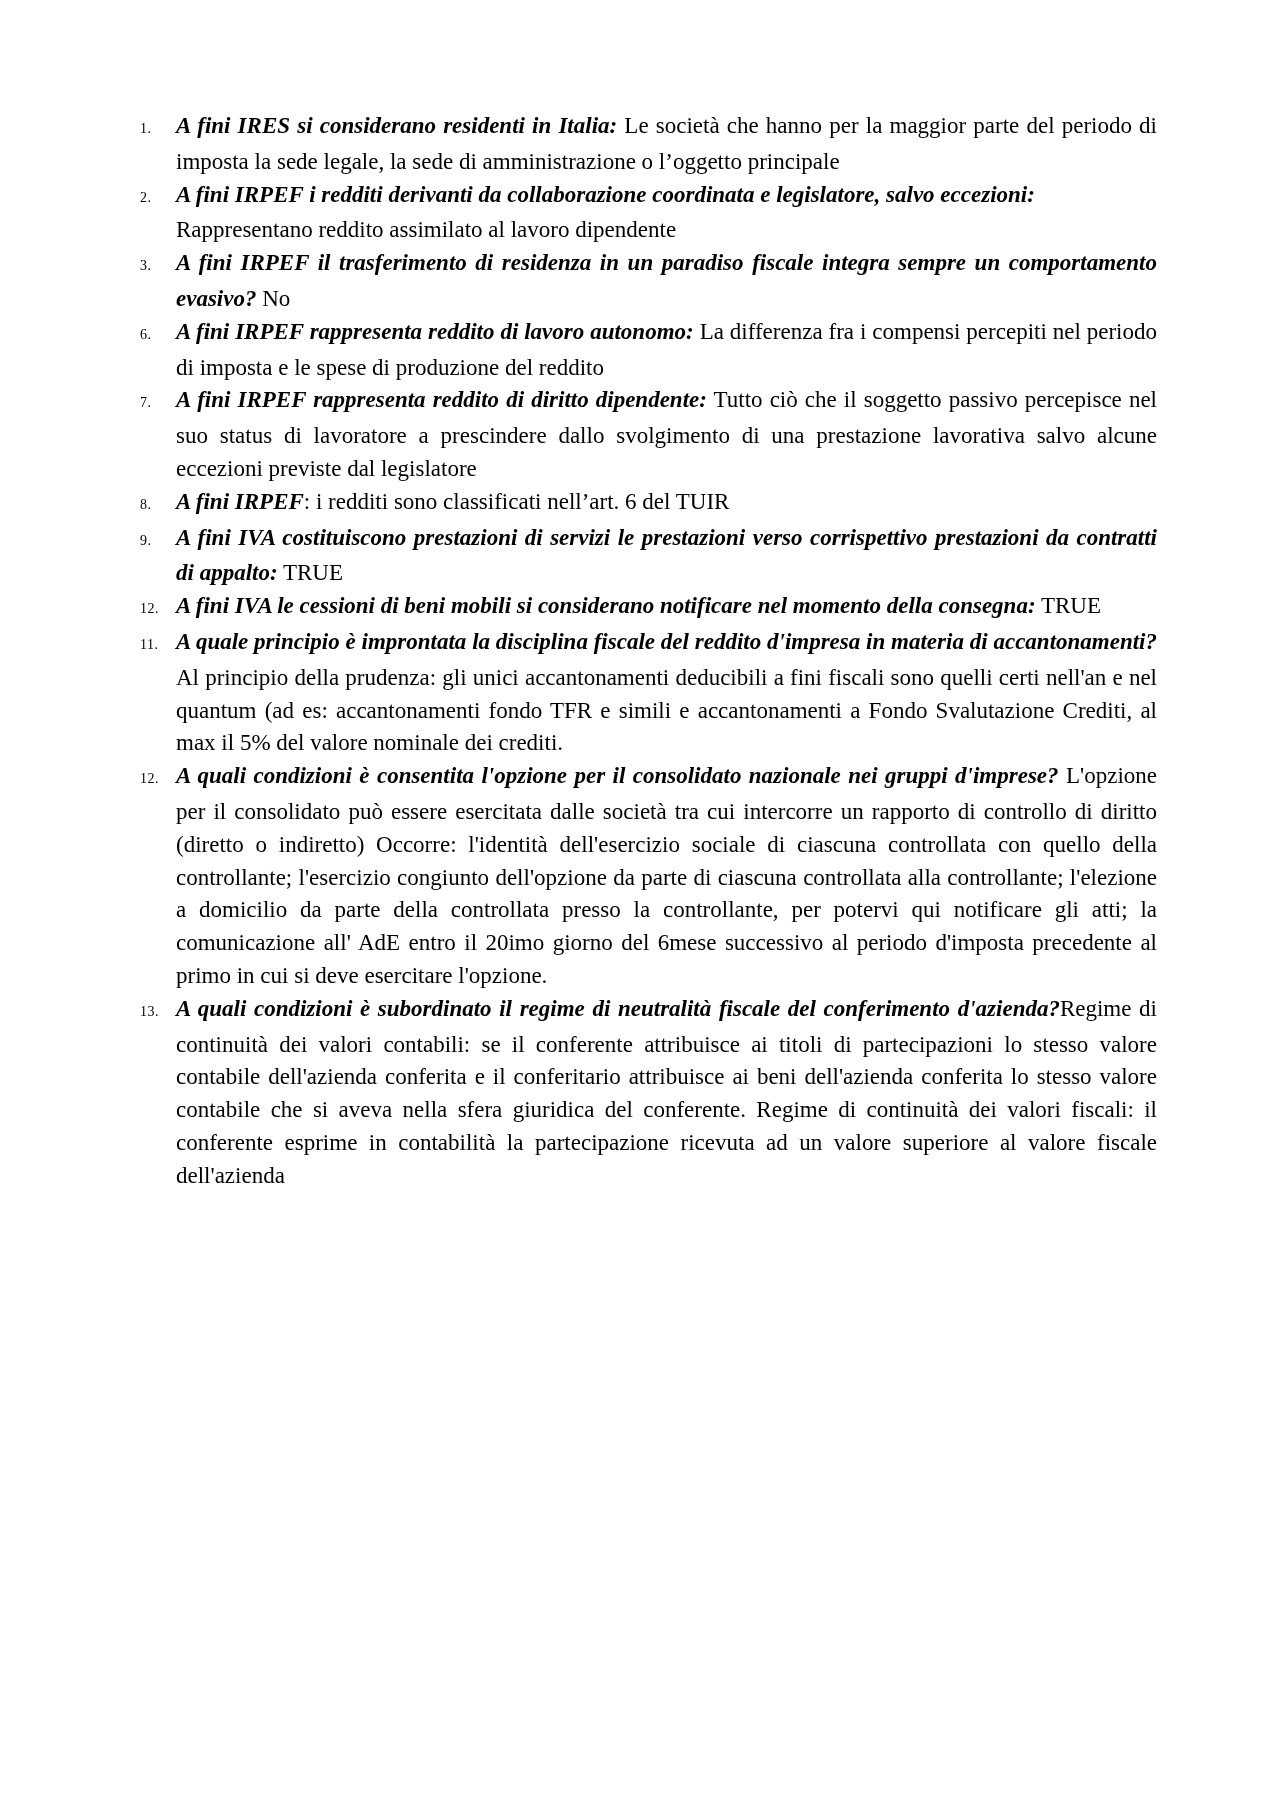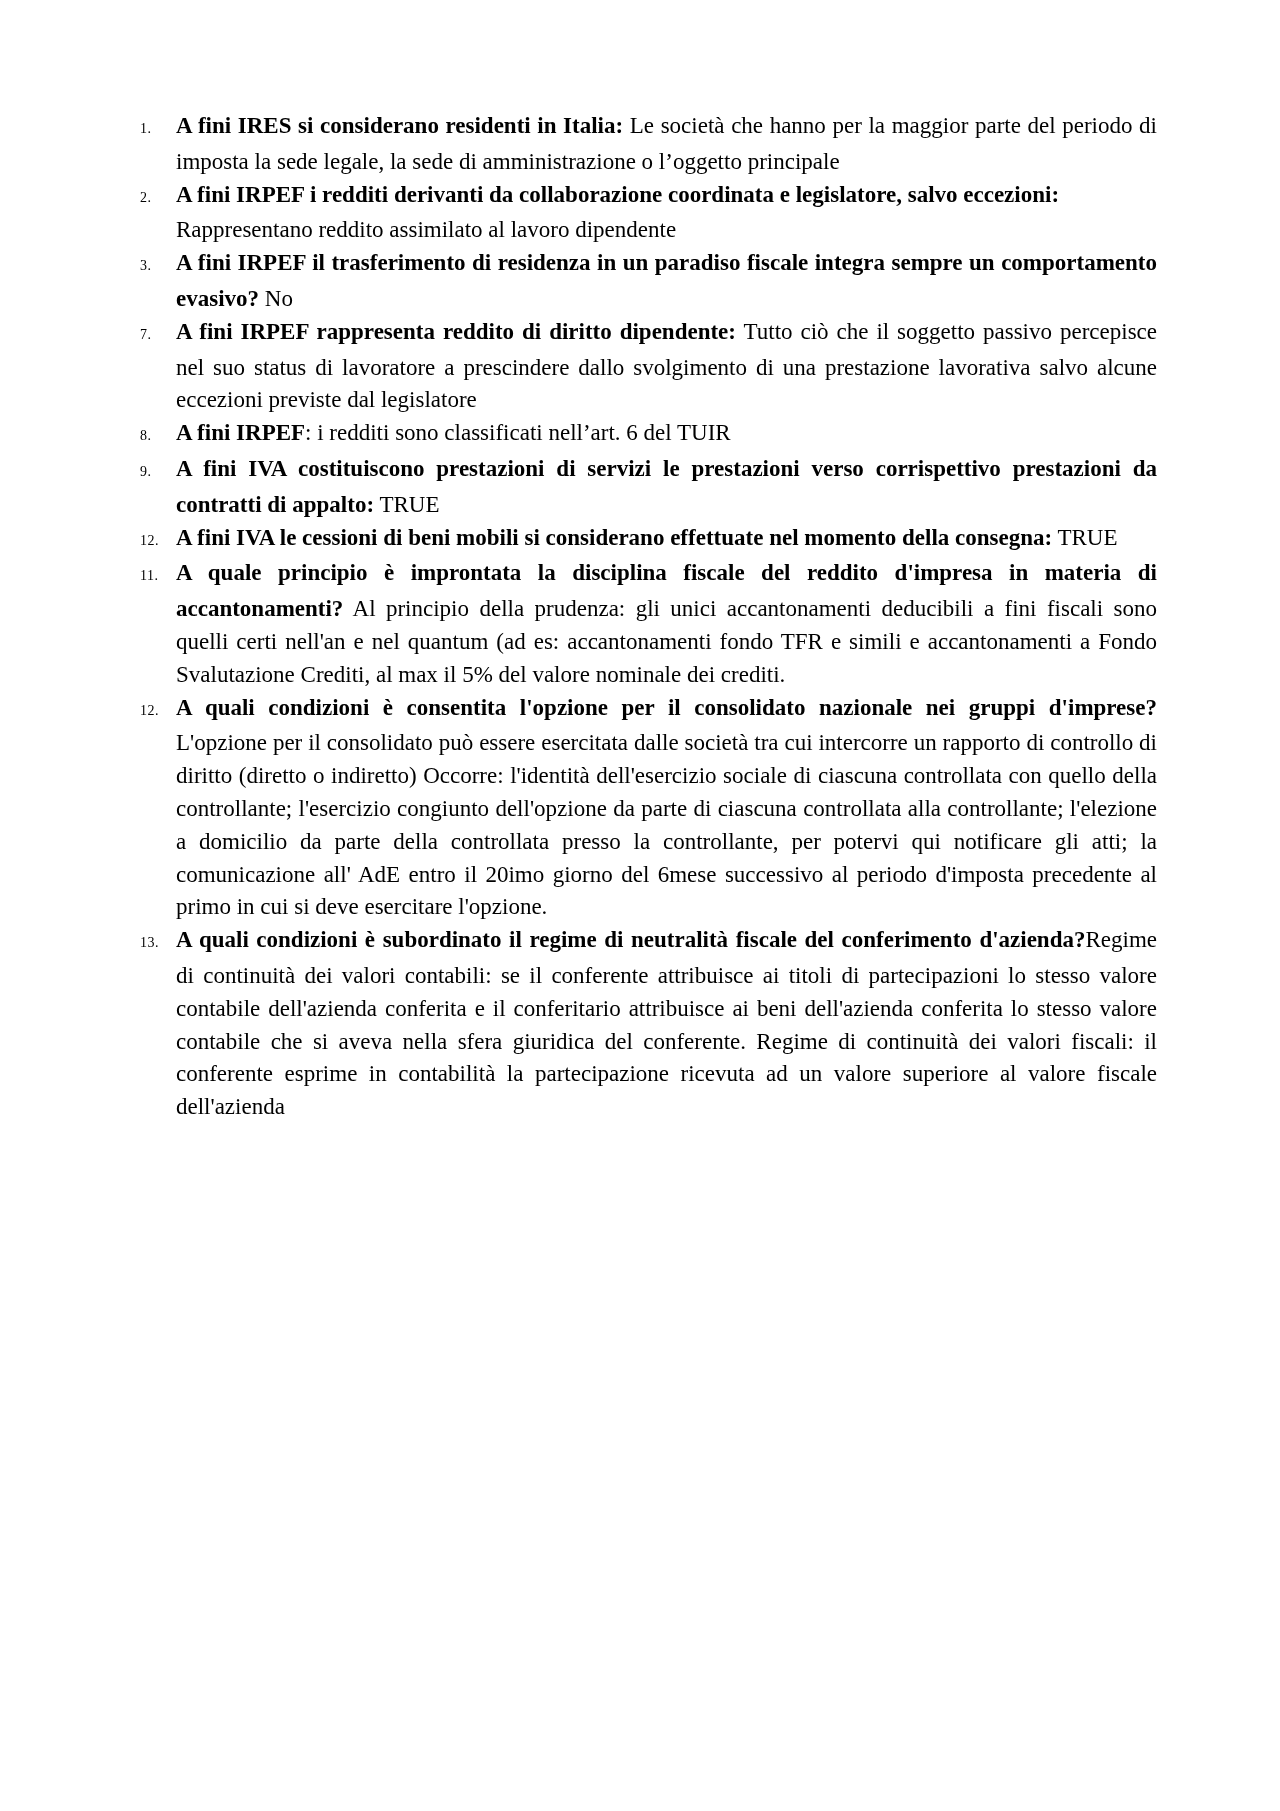--- a/index.html
+++ b/index.html
@@ -49,37 +49,39 @@
   }
   .num {
     display: inline-block;
     width: 36px;
     text-indent: 0;
     font-size: 14px;
     letter-spacing: 0.5px;
   }
   .q {
     font-weight: bold;
+    font-style: italic;
   }
   .a {
     font-weight: normal;
     text-align: right;
   }
 </style>
 </head>
 <body style="background: rgb(255, 255, 255); color: rgb(0, 0, 0);">
 
 <div class="page">
   <div class="doc-body">
     <ol class="qa-list">
         <li class="qa-item justify"><span class="num">1.</span><span class="q">A fini IRES si considerano residenti in Italia:</span><span class="a"> Le società che hanno per la maggior parte del periodo di imposta la sede legale, la sede di amministrazione o l’oggetto principale</span></li>
         <li class="qa-item"><span class="num">2.</span><span class="q">A fini IRPEF i redditi derivanti da collaborazione coordinata e legislatore, salvo eccezioni:</span><span class="a"> Rappresentano reddito assimilato al lavoro dipendente</span></li>
         <li class="qa-item justify"><span class="num">3.</span><span class="q">A fini IRPEF il trasferimento di residenza in un paradiso fiscale integra sempre un comportamento evasivo?</span><span class="a"> No</span></li>
+        <li class="qa-item justify"><span class="num">6.</span><span class="q">A fini IRPEF rappresenta reddito di lavoro autonomo:</span><span class="a"> La differenza fra i compensi percepiti nel periodo di imposta e le spese di produzione del reddito</span></li>
         <li class="qa-item justify"><span class="num">7.</span><span class="q">A fini IRPEF rappresenta reddito di diritto dipendente:</span><span class="a"> Tutto ciò che il soggetto passivo percepisce nel suo status di lavoratore a prescindere dallo svolgimento di una prestazione lavorativa salvo alcune eccezioni previste dal legislatore</span></li>
         <li class="qa-item"><span class="num">8.</span><span class="q">A fini IRPEF</span><span class="a">: i redditi sono classificati nell’art. 6 del TUIR</span></li>
         <li class="qa-item justify"><span class="num">9.</span><span class="q">A fini IVA costituiscono prestazioni di servizi le prestazioni verso corrispettivo prestazioni da contratti di appalto:</span><span class="a"> TRUE</span></li>
-        <li class="qa-item"><span class="num">12.</span><span class="q">A fini IVA le cessioni di beni mobili si considerano effettuate nel momento della consegna:</span><span class="a"> TRUE</span></li>
+        <li class="qa-item"><span class="num">12.</span><span class="q">A fini IVA le cessioni di beni mobili si considerano notificare nel momento della consegna:</span><span class="a"> TRUE</span></li>
         <li class="qa-item justify"><span class="num">11.</span><span class="q">A quale principio è improntata la disciplina fiscale del reddito d'impresa in materia di accantonamenti?</span><span class="a"> Al principio della prudenza: gli unici accantonamenti deducibili a fini fiscali sono quelli certi nell'an e nel quantum (ad es: accantonamenti fondo TFR e simili e accantonamenti a Fondo Svalutazione Crediti, al max il 5% del valore nominale dei crediti.</span></li>
         <li class="qa-item justify"><span class="num">12.</span><span class="q">A quali condizioni è consentita l'opzione per il consolidato nazionale nei gruppi d'imprese?</span><span class="a"> L'opzione per il consolidato può essere esercitata dalle società tra cui intercorre un rapporto di controllo di diritto (diretto o indiretto) Occorre: l'identità dell'esercizio sociale di ciascuna controllata con quello della controllante; l'esercizio congiunto dell'opzione da parte di ciascuna controllata alla controllante; l'elezione a domicilio da parte della controllata presso la controllante, per potervi qui notificare gli atti; la comunicazione all' AdE entro il 20imo giorno del 6mese successivo al periodo d'imposta precedente al primo in cui si deve esercitare l'opzione.</span></li>
         <li class="qa-item justify"><span class="num">13.</span><span class="q">A quali condizioni è subordinato il regime di neutralità fiscale del conferimento d'azienda?</span><span class="a">Regime di continuità dei valori contabili: se il conferente attribuisce ai titoli di partecipazioni lo stesso valore contabile dell'azienda conferita e il conferitario attribuisce ai beni dell'azienda conferita lo stesso valore contabile che si aveva nella sfera giuridica del conferente. Regime di continuità dei valori fiscali: il conferente esprime in contabilità la partecipazione ricevuta ad un valore superiore al valore fiscale dell'azienda</span></li>
       </ol>
   </div>
 </div>
 
 </body></html>

